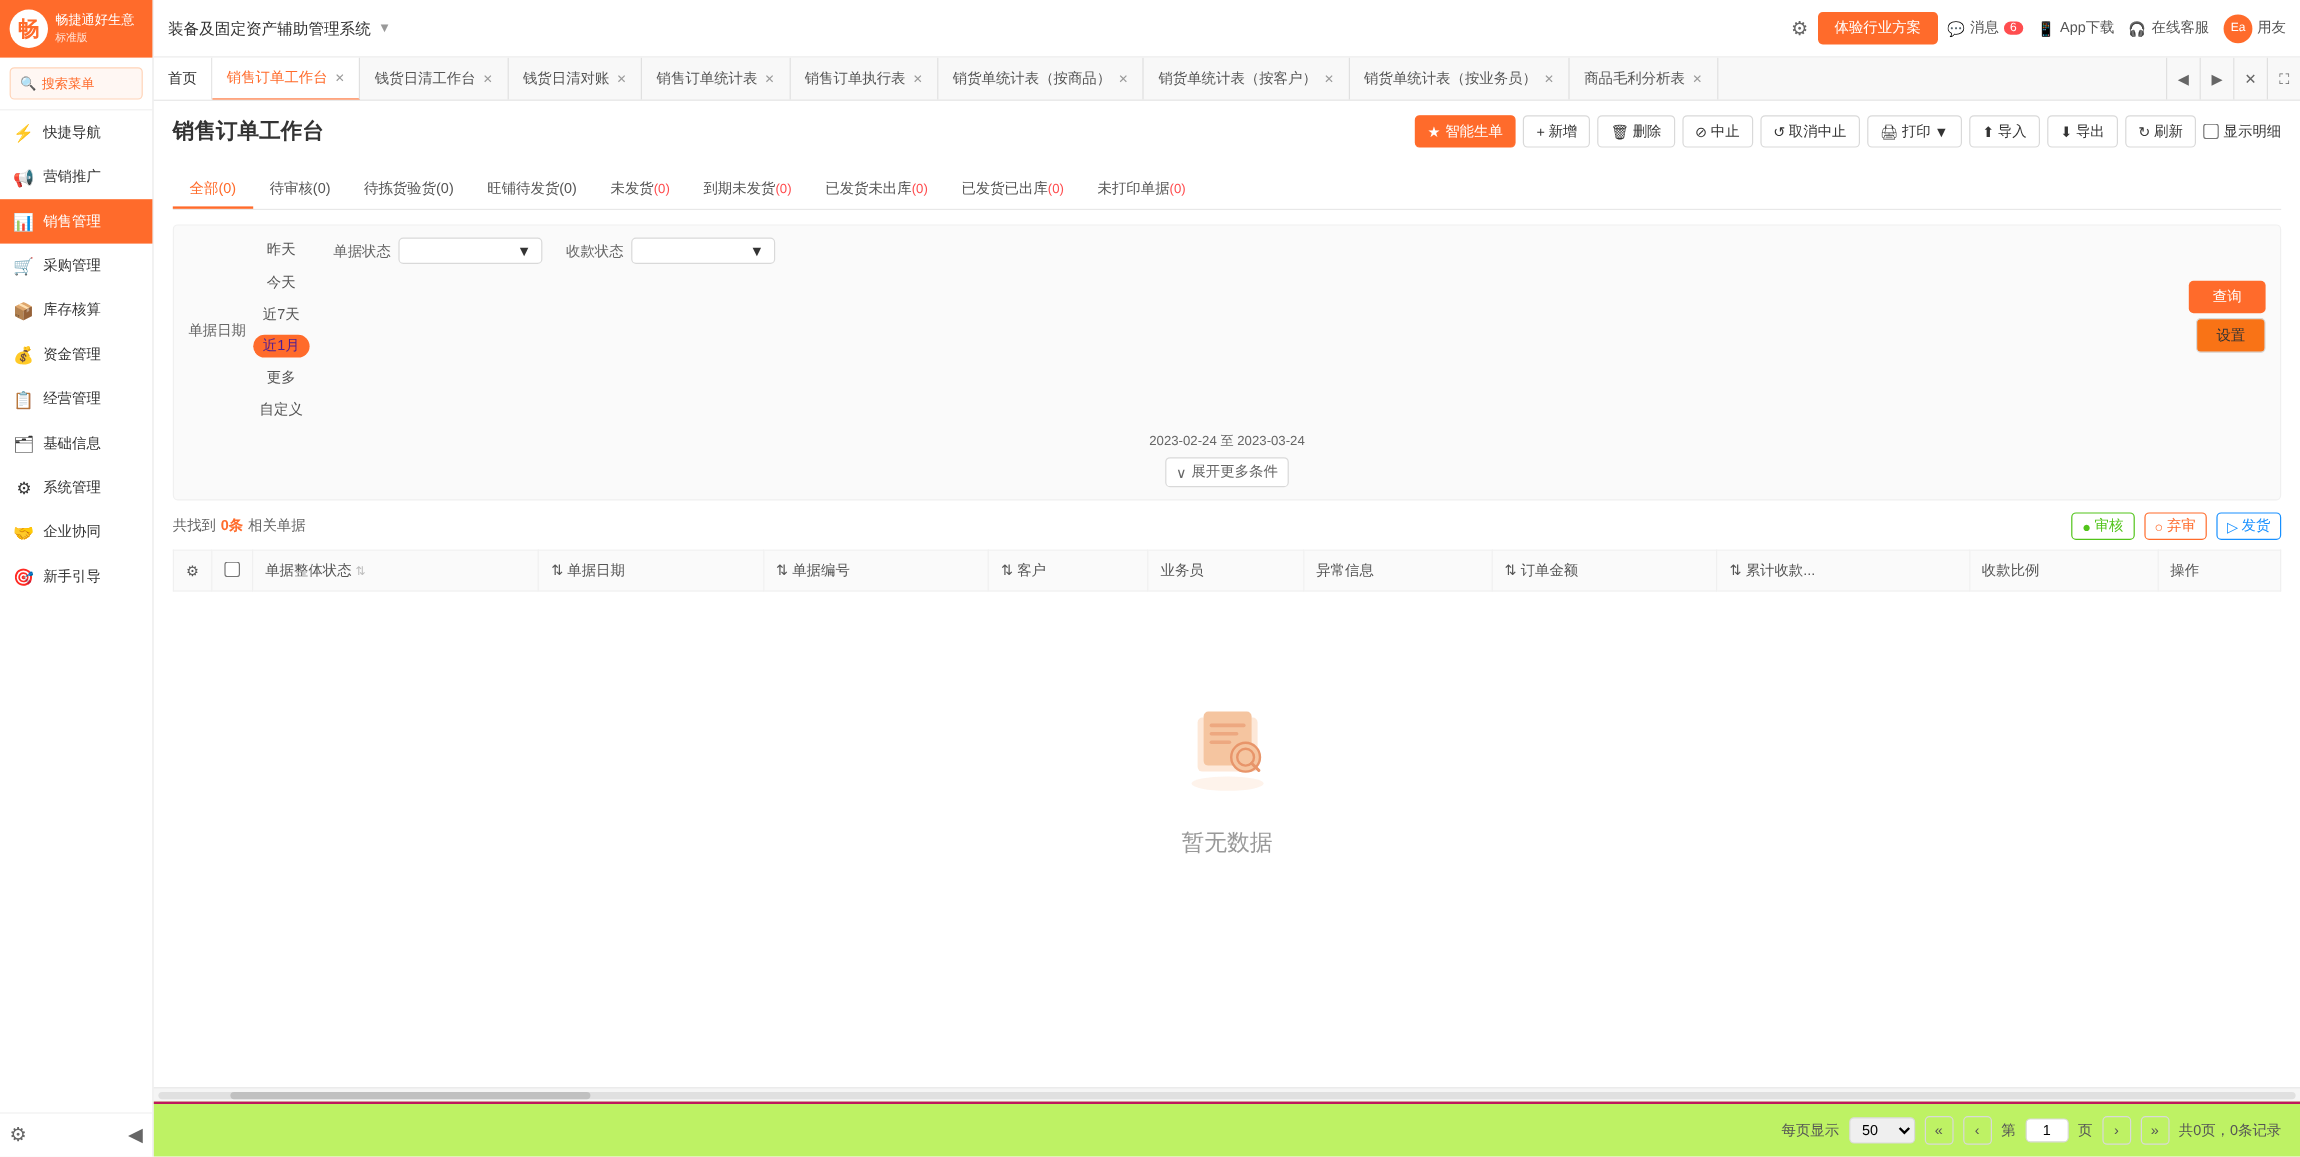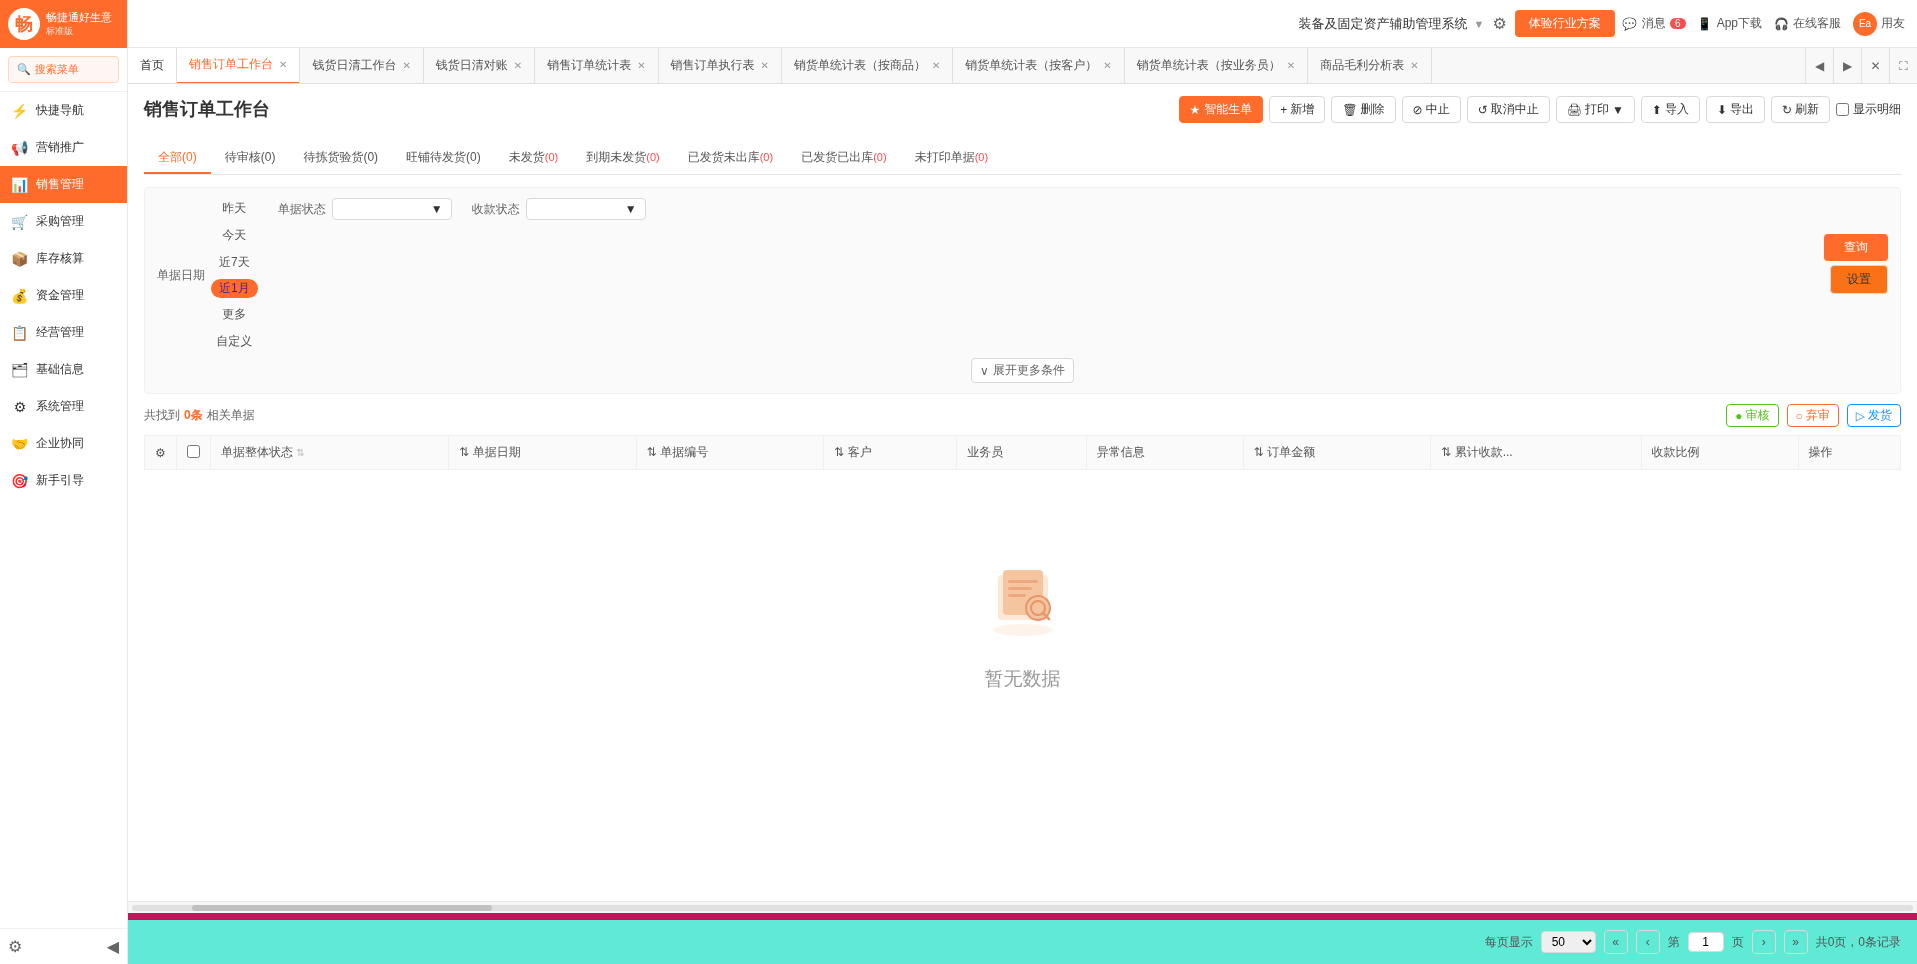--- a/index.html
+++ b/index.html
@@ -16,21 +16,21 @@
     .sidebar-nav-item { display: flex; align-items: center; gap: 8px; padding: 10px 12px; cursor: pointer; color: #333; font-size: 12px; }
     .sidebar-nav-item.active { background: #ff6b2b; color: white; }
     .nav-icon { width: 16px; height: 16px; display: flex; align-items: center; justify-content: center; font-size: 14px; flex-shrink: 0; }
     .sidebar-bottom { margin-top: auto; padding: 8px; display: flex; align-items: center; justify-content: space-between; border-top: 1px solid #f0f0f0; }
     
     
     .main { flex: 1; display: flex; flex-direction: column; overflow: hidden; }
     
     
     .topbar { height: 48px; background: white; border-bottom: 1px solid #e8e8e8; display: flex; align-items: center; padding: 0 12px; gap: 8px; flex-shrink: 0; }
-    .topbar-title { flex: 1; font-size: 13px; color: #333; display: flex; align-items: center; gap: 6px; justify-content: flex-end; }
+    .topbar-title { flex: 1; font-size: 13px; color: #333; display: flex; align-items: center; gap: 6px; }
     .topbar-btn-orange { background: #ff6b2b; color: white; border: none; border-radius: 4px; padding: 5px 14px; font-size: 12px; cursor: pointer; }
     .topbar-actions { display: flex; align-items: center; gap: 12px; color: #555; font-size: 12px; }
     .topbar-action-item { display: flex; align-items: center; gap: 4px; cursor: pointer; }
     .badge-red { background: #ff4d4f; color: white; border-radius: 10px; padding: 0 5px; font-size: 10px; min-width: 16px; text-align: center; }
     .settings-icon { font-size: 16px; cursor: pointer; color: #666; }
     .user-area { display: flex; align-items: center; gap: 4px; cursor: pointer; }
     .user-avatar { width: 24px; height: 24px; background: #ff6b2b; border-radius: 50%; display: flex; align-items: center; justify-content: center; color: white; font-size: 10px; }
     
     
     .tabbar { display: flex; align-items: center; background: #f8f8f8; border-bottom: 1px solid #e0e0e0; overflow: hidden; flex-shrink: 0; height: 36px; }
@@ -88,21 +88,21 @@
     .th-icon { color: #bbb; font-size: 10px; }
     .checkbox-col { width: 32px; text-align: center; }
     .settings-col { width: 32px; text-align: center; }
     
     
     .empty-state { display: flex; flex-direction: column; align-items: center; justify-content: center; padding: 80px 0; }
     .empty-icon { width: 100px; height: 100px; margin-bottom: 16px; }
     .empty-text { color: #999; font-size: 19px; }
     
     
-    .pagination { display: flex; align-items: center; justify-content: flex-end; padding: 10px 16px; background: #5eead4; border-top: 7px solid #be185d; gap: 8px; font-size: 12px; color: #555; flex-shrink: 0; }
+    .pagination { display: flex; align-items: center; justify-content: flex-end; padding: 10px 16px; background: #bef264; border-top: 2px solid #be185d; gap: 8px; font-size: 12px; color: #555; flex-shrink: 0; }
     .page-size-select { border: 1px solid #d9d9d9; border-radius: 4px; padding: 2px 6px; font-size: 12px; }
     .page-btn { width: 24px; height: 24px; display: flex; align-items: center; justify-content: center; border: 1px solid #d9d9d9; border-radius: 4px; cursor: pointer; color: #555; font-size: 12px; }
     .page-input { width: 36px; border: 1px solid #d9d9d9; border-radius: 4px; padding: 2px 4px; text-align: center; font-size: 12px; }
     .scrollbar-container { height: 12px; background: #f5f5f5; border-top: 1px solid #e8e8e8; flex-shrink: 0; display: flex; align-items: center; padding: 0 4px; }
     .scrollbar-track { flex: 1; height: 6px; background: #e0e0e0; border-radius: 3px; position: relative; }
     .scrollbar-thumb { width: 300px; height: 6px; background: #c0c0c0; border-radius: 3px; position: absolute; left: 60px; }
   </style>
 </head>
 <body>
 
@@ -364,20 +364,23 @@
             <div class="filter-select">
               <span></span>
               <span>▼</span>
             </div>
           </div>
           <div style="margin-left:auto; display:flex; flex-direction:column; gap:4px; align-items:flex-end;">
             <button class="query-btn">查询</button>
             <button class="settings-btn2">设置</button>
           </div>
         </div>
+        <div style="margin-top:8px; display:flex; align-items:center; justify-content:center;">
+          <div class="date-range">2023-02-24 至 2023-03-24</div>
+        </div>
         <div style="margin-top:6px; display:flex; justify-content:center;">
           <button class="expand-btn">
             <span>∨</span>
             <span>展开更多条件</span>
           </button>
         </div>
       </div>
 
       <div class="record-count">
         <div class="record-count-left">

